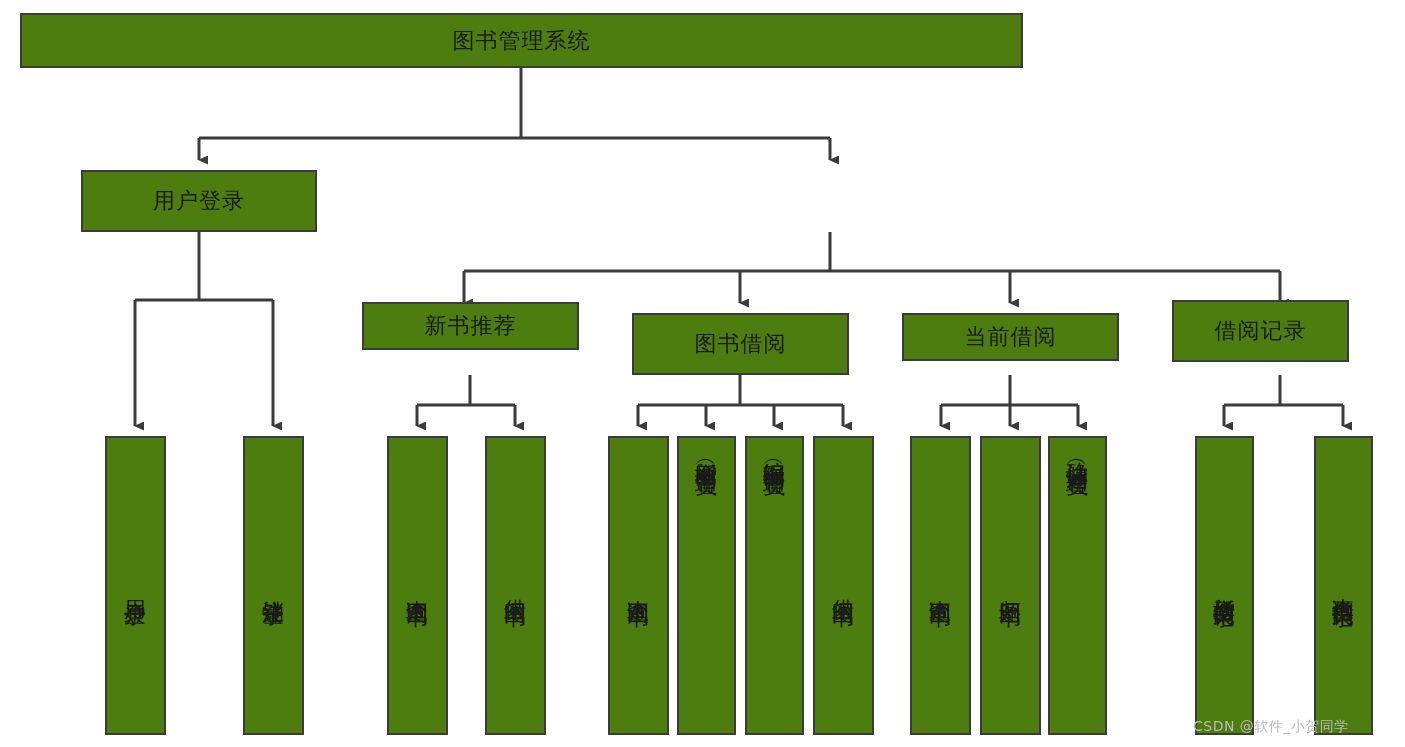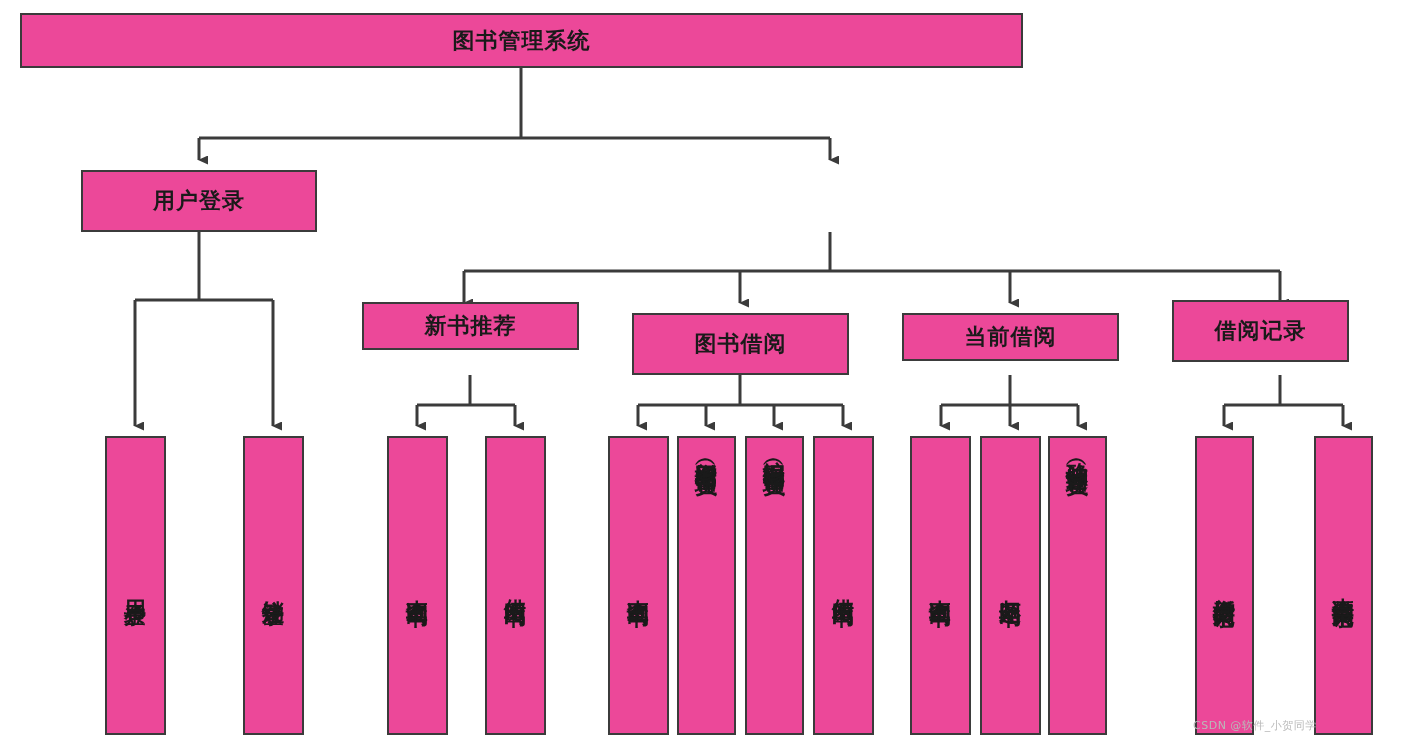--- a/index.html
+++ b/index.html
@@ -21,27 +21,26 @@
   svg.diagram-canvas {
     position: absolute;
     left: 0;
     top: 0;
     width: 1405px;
     height: 747px;
   }
   .node-box {
     position: absolute;
     box-sizing: border-box;
-    background: #ec4899;
+    background: #4d7c0f;
     border: 2px solid #3b3b3b;
     display: flex;
     align-items: center;
     justify-content: center;
     color: #1a1a1a;
-    font-weight: bold;
   }
   .node-label {
     display: block;
     text-align: center;
     line-height: 1.18;
     color: #1a1a1a;
     white-space: pre;
   }
   .node-h .node-label {
     font-size: 22px;
@@ -60,21 +59,21 @@
     line-height: 1.05;
     white-space: normal;
   }
   .node-v.node-v-mid {
     align-items: center;
     padding-top: 0;
   }
   .watermark {
     position: absolute;
     color: #b9b9b9;
-    font-size: 11px;
+    font-size: 14px;
     letter-spacing: 0.5px;
     white-space: nowrap;
     user-select: none;
   }
 </style>
 </head>
 <body>
 
 <div id="diagram-root">
 

